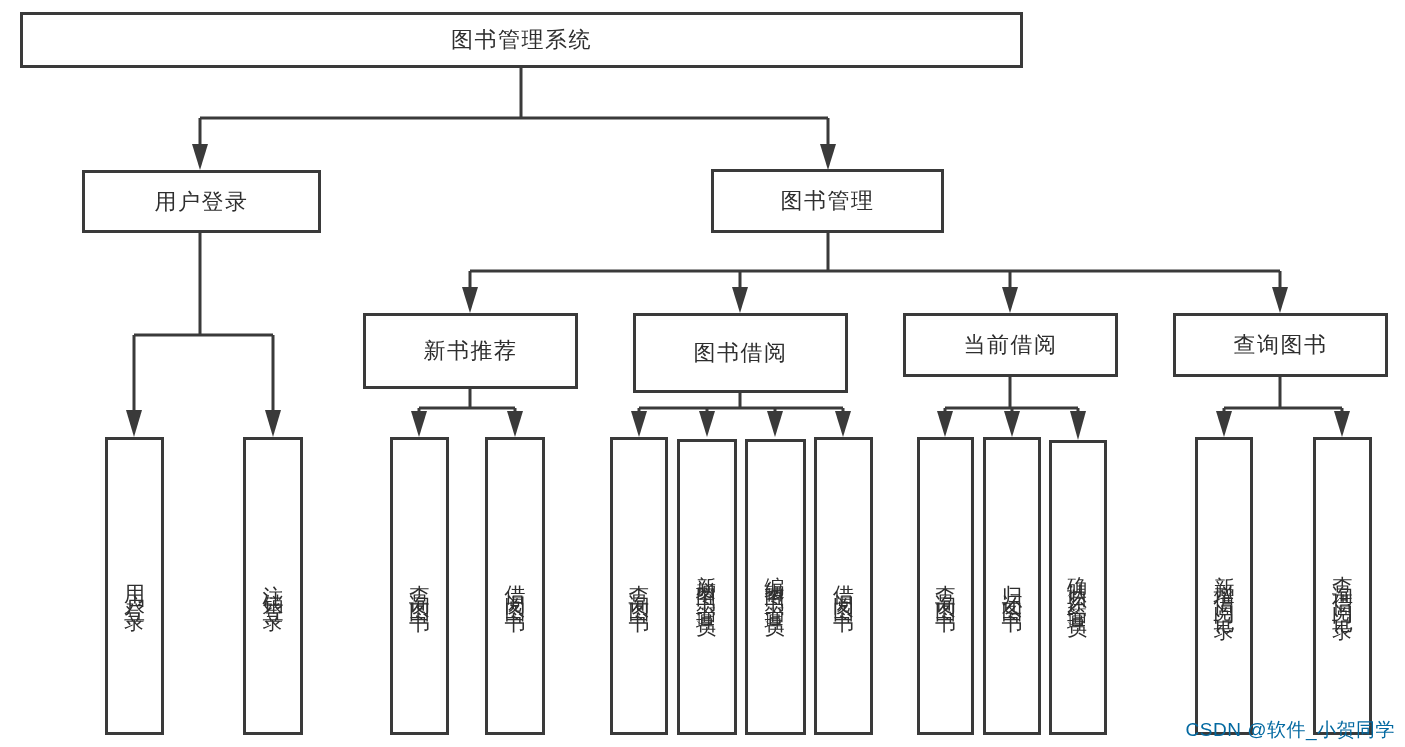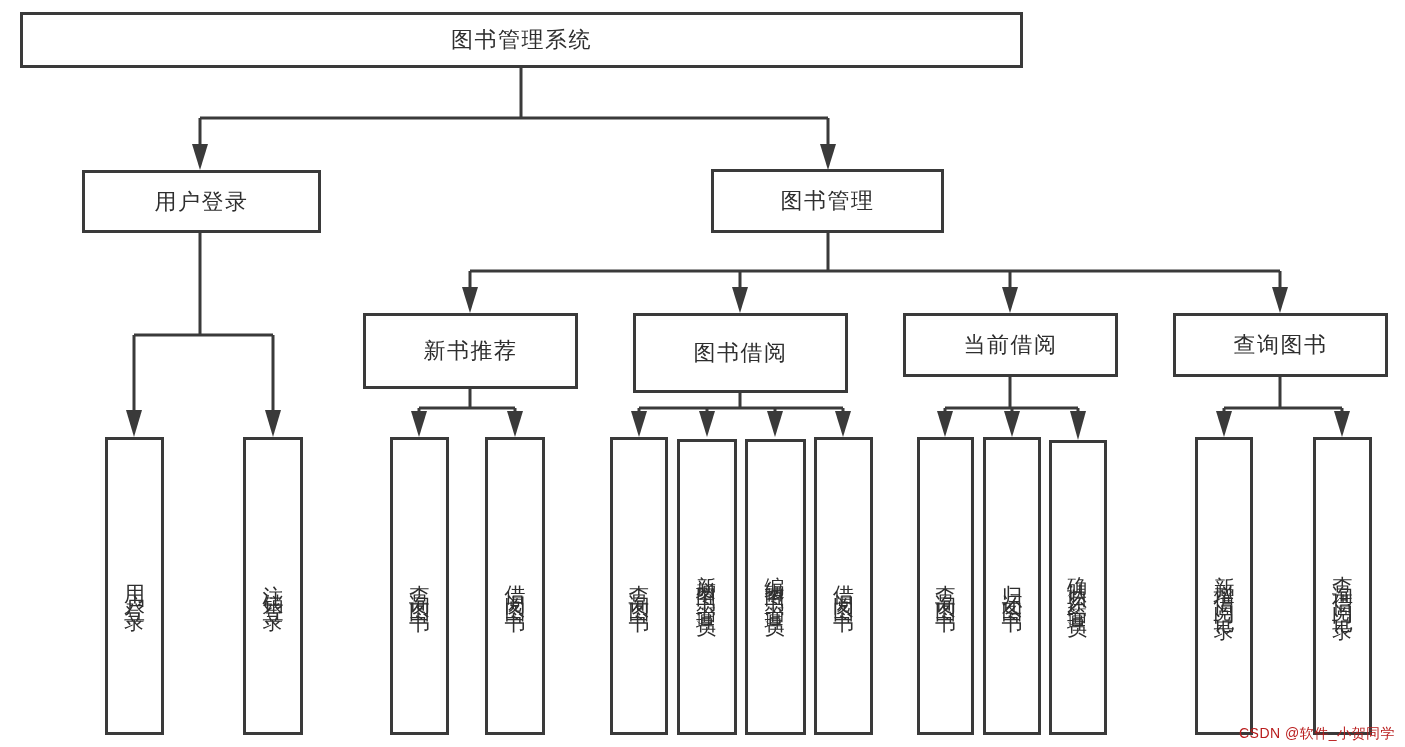--- a/index.html
+++ b/index.html
@@ -14,21 +14,21 @@
     color:#2e2e2e;box-sizing:border-box;
   }
   .box.h{font-size:22px;letter-spacing:1.5px;}
   .box.v{
     writing-mode:vertical-rl;
     font-size:21px;letter-spacing:9px;
   }
   .box.v.long{letter-spacing:6px;font-size:20px;}
   .watermark{
     position:absolute;right:10px;bottom:4px;z-index:5;
-    color:#b91c1c;font-size:14px;letter-spacing:0.5px;
+    color:#0369a1;font-size:19px;letter-spacing:0.5px;
   }
   .conn{stroke:#3a3a3a;stroke-width:3;fill:none;}
   .arrowhead{fill:#3a3a3a;stroke:none;}
 </style>
 </head>
 <body>
 
 <div id="canvas">
 
   <svg id="connector-layer" viewBox="0 0 1405 747" xmlns="http://www.w3.org/2000/svg">

